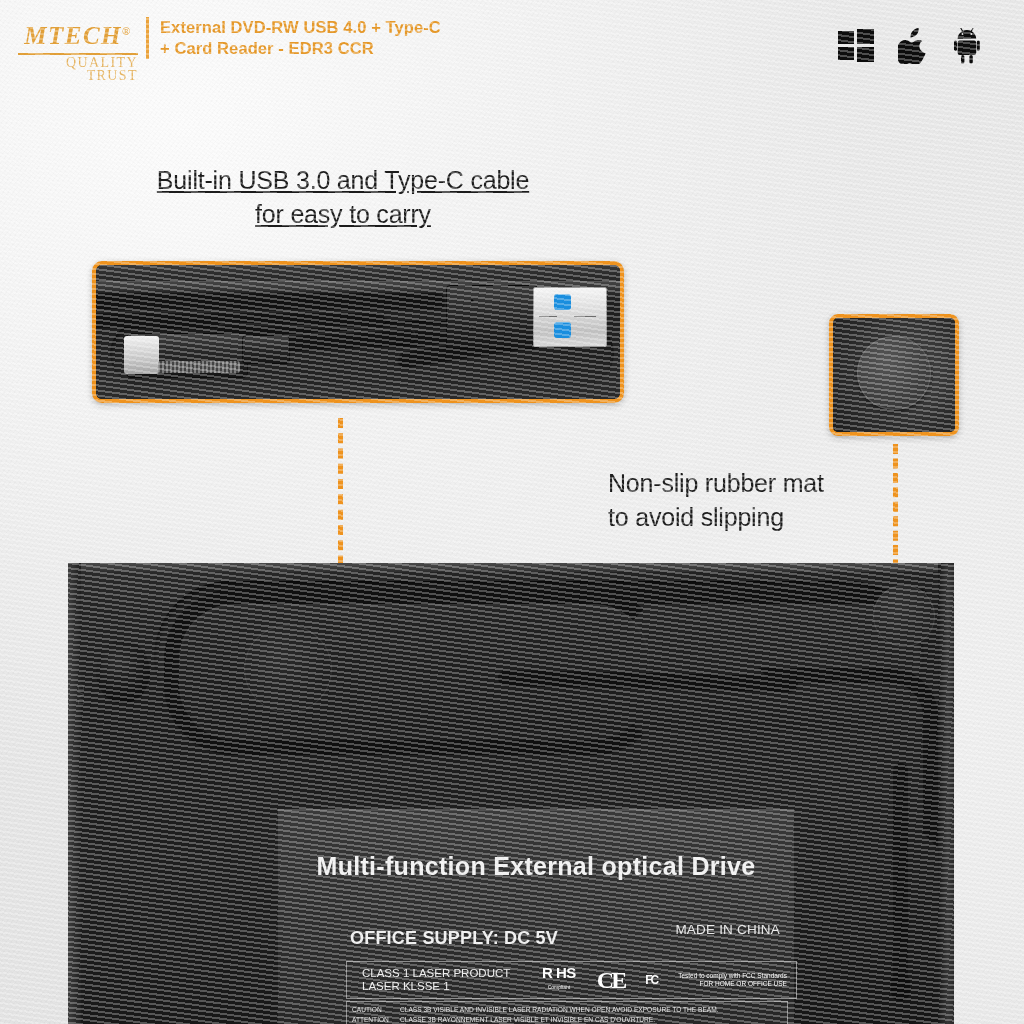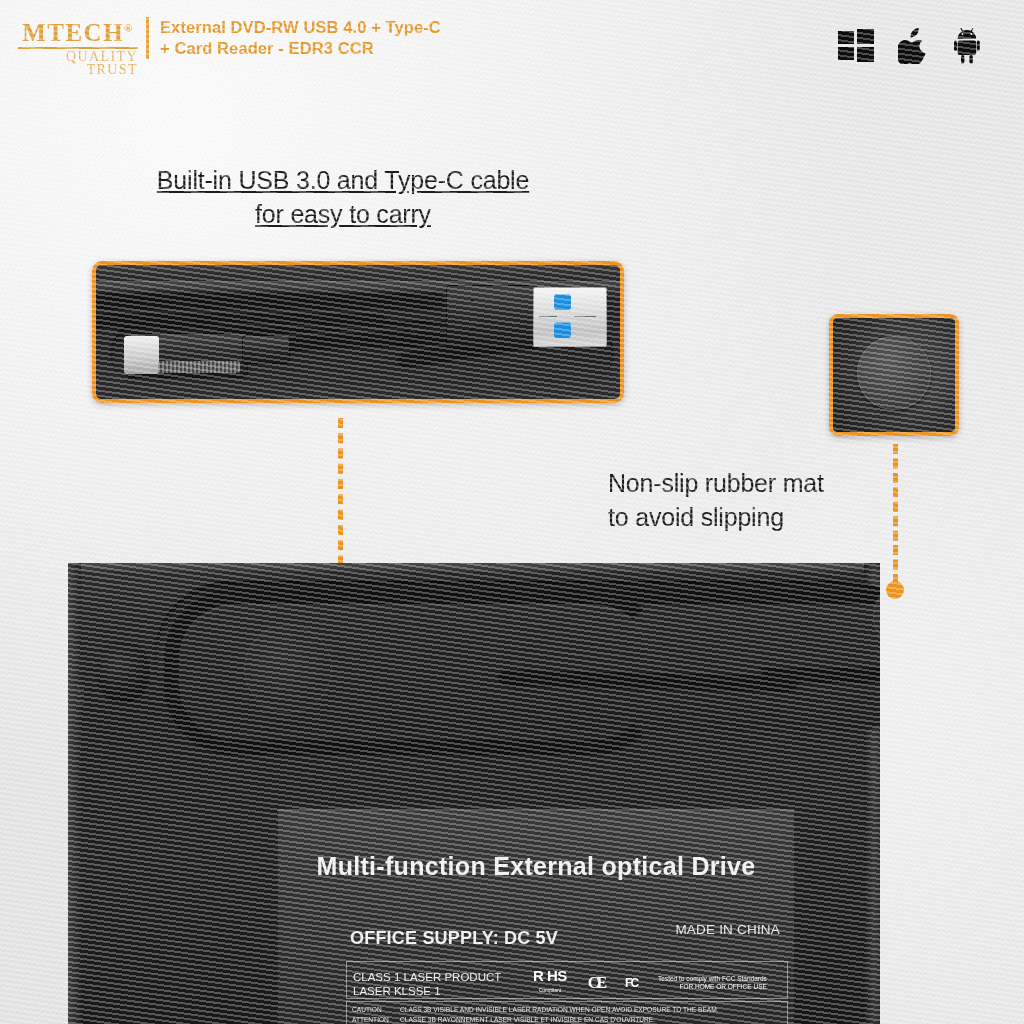--- a/index.html
+++ b/index.html
@@ -23,22 +23,23 @@
       repeating-linear-gradient(37deg, rgba(0,0,0,.028) 0 1px, rgba(255,255,255,0) 1px 3px),
       repeating-linear-gradient(-52deg, rgba(0,0,0,.022) 0 1px, rgba(255,255,255,0) 1px 4px),
       repeating-linear-gradient(8deg, rgba(255,255,255,.5) 0 2px, rgba(255,255,255,0) 2px 5px);
   }
 
   
   #header{position:absolute;left:0;top:0;width:1024px;height:80px;}
   #logo{position:absolute;left:18px;top:15px;width:120px;text-align:center;}
   .logo-main{
     font-family:"Liberation Serif", serif;font-weight:700;font-size:25px;
-    letter-spacing:1.5px;color:#e3a13a;line-height:26px;position:relative;
+    letter-spacing:1.5px;color:#e3a13a;line-height:32px;position:relative;
     text-shadow:0 1px 0 rgba(255,255,255,.6);
+    font-style:italic;
   }
   .logo-reg{font-size:11px;vertical-align:super;}
   .logo-rule{height:2px;background:#e3a13a;margin:1px 0 1px 0;}
   .logo-sub{
     font-family:"Liberation Serif", serif;font-size:14px;letter-spacing:1.4px;
     color:#e7b561;line-height:13px;text-align:right;
   }
   #hdr-divider{position:absolute;left:146px;top:17px;width:3px;height:42px;background:#eda43b;}
   #hdr-title{
     position:absolute;left:160px;top:17px;width:560px;
@@ -130,21 +131,21 @@
     background:radial-gradient(circle at 40% 33%, #555 0%, #474747 38%, #3a3a3a 70%, #2e2e2e 100%);
     box-shadow:inset 0 0 0 1px rgba(255,255,255,.14), 0 2px 5px rgba(0,0,0,.6);
   }
 
   
   .leader{position:absolute;width:0;border-left:5px dashed #f0941f;}
   .leader-dot{position:absolute;width:18px;height:18px;border-radius:50%;background:#f0941f;}
 
   
   #product{
-    position:absolute;left:68px;top:563px;width:812px;height:461px;overflow:hidden;
+    position:absolute;left:68px;top:563px;width:886px;height:461px;overflow:hidden;
   }
   #drive-body{
     position:absolute;left:0;top:0;width:886px;height:461px;
     background:linear-gradient(175deg,#2c2c2c 0%,#232323 10%,#1b1b1b 28%,#1f1f1f 55%,#161616 100%);
     border-radius:4px 4px 0 0;
     box-shadow:0 4px 14px rgba(0,0,0,.35);
   }
   #drive-top-edge{
     position:absolute;left:0;top:0;width:886px;height:9px;
     background:linear-gradient(180deg,#4b4b4b,#2e2e2e);
@@ -219,27 +220,27 @@
     box-shadow:inset 0 1px 0 rgba(255,255,255,.12);
   }
   #lbl-title{
     position:absolute;left:0;right:0;top:42px;text-align:center;
     color:#f2f2f2;font-size:25px;font-weight:bold;letter-spacing:.3px;
   }
   #lbl-power{position:absolute;left:72px;top:118px;color:#f0f0f0;font-size:18px;font-weight:bold;letter-spacing:.2px;}
   #lbl-made{position:absolute;right:14px;top:112px;color:#e8e8e8;font-size:13.5px;letter-spacing:.2px;}
   #lbl-cert{
     position:absolute;left:68px;top:151px;width:440px;height:36px;
-    border:1px solid #8d8d8d;display:flex;align-items:flex-end;
+    border:1px solid #8d8d8d;display:flex;align-items:center;padding-left:9px;
   }
   .cert-left{color:#efefef;font-size:11.5px;line-height:13.5px;padding-left:6px;width:180px;}
   .cert-logos{display:flex;align-items:center;gap:21px;}
   .rohs{position:relative;color:#fff;font-weight:bold;font-size:15px;letter-spacing:-.5px;line-height:15px;}
   .rohs small{display:block;font-size:5px;font-weight:normal;letter-spacing:0;text-align:center;}
-  .ce{color:#fff;font-size:16px;font-weight:bold;letter-spacing:-3px;font-family:"Liberation Serif",serif;}
+  .ce{color:#fff;font-size:24px;font-weight:bold;letter-spacing:-3px;font-family:"Liberation Serif",serif;}
   .fcc{color:#fff;font-size:12px;font-weight:bold;letter-spacing:-2px;font-family:Liberation Sans, sans-serif;}
   .fcc-text{color:#fff;font-size:6.5px;line-height:8px;}
   .fcc-text .l2{text-align:right;}
   #lbl-caution{
     position:absolute;left:68px;top:191px;width:440px;height:34px;
     border:1px solid #8d8d8d;border-bottom:none;overflow:hidden;
     display:flex;flex-direction:column;justify-content:flex-start;padding-top:3px;
   }
   .caut-row{display:flex;color:#e6e6e6;font-size:6.6px;line-height:9.6px;padding-left:5px;}
   .caut-k{width:48px;flex:none;}

